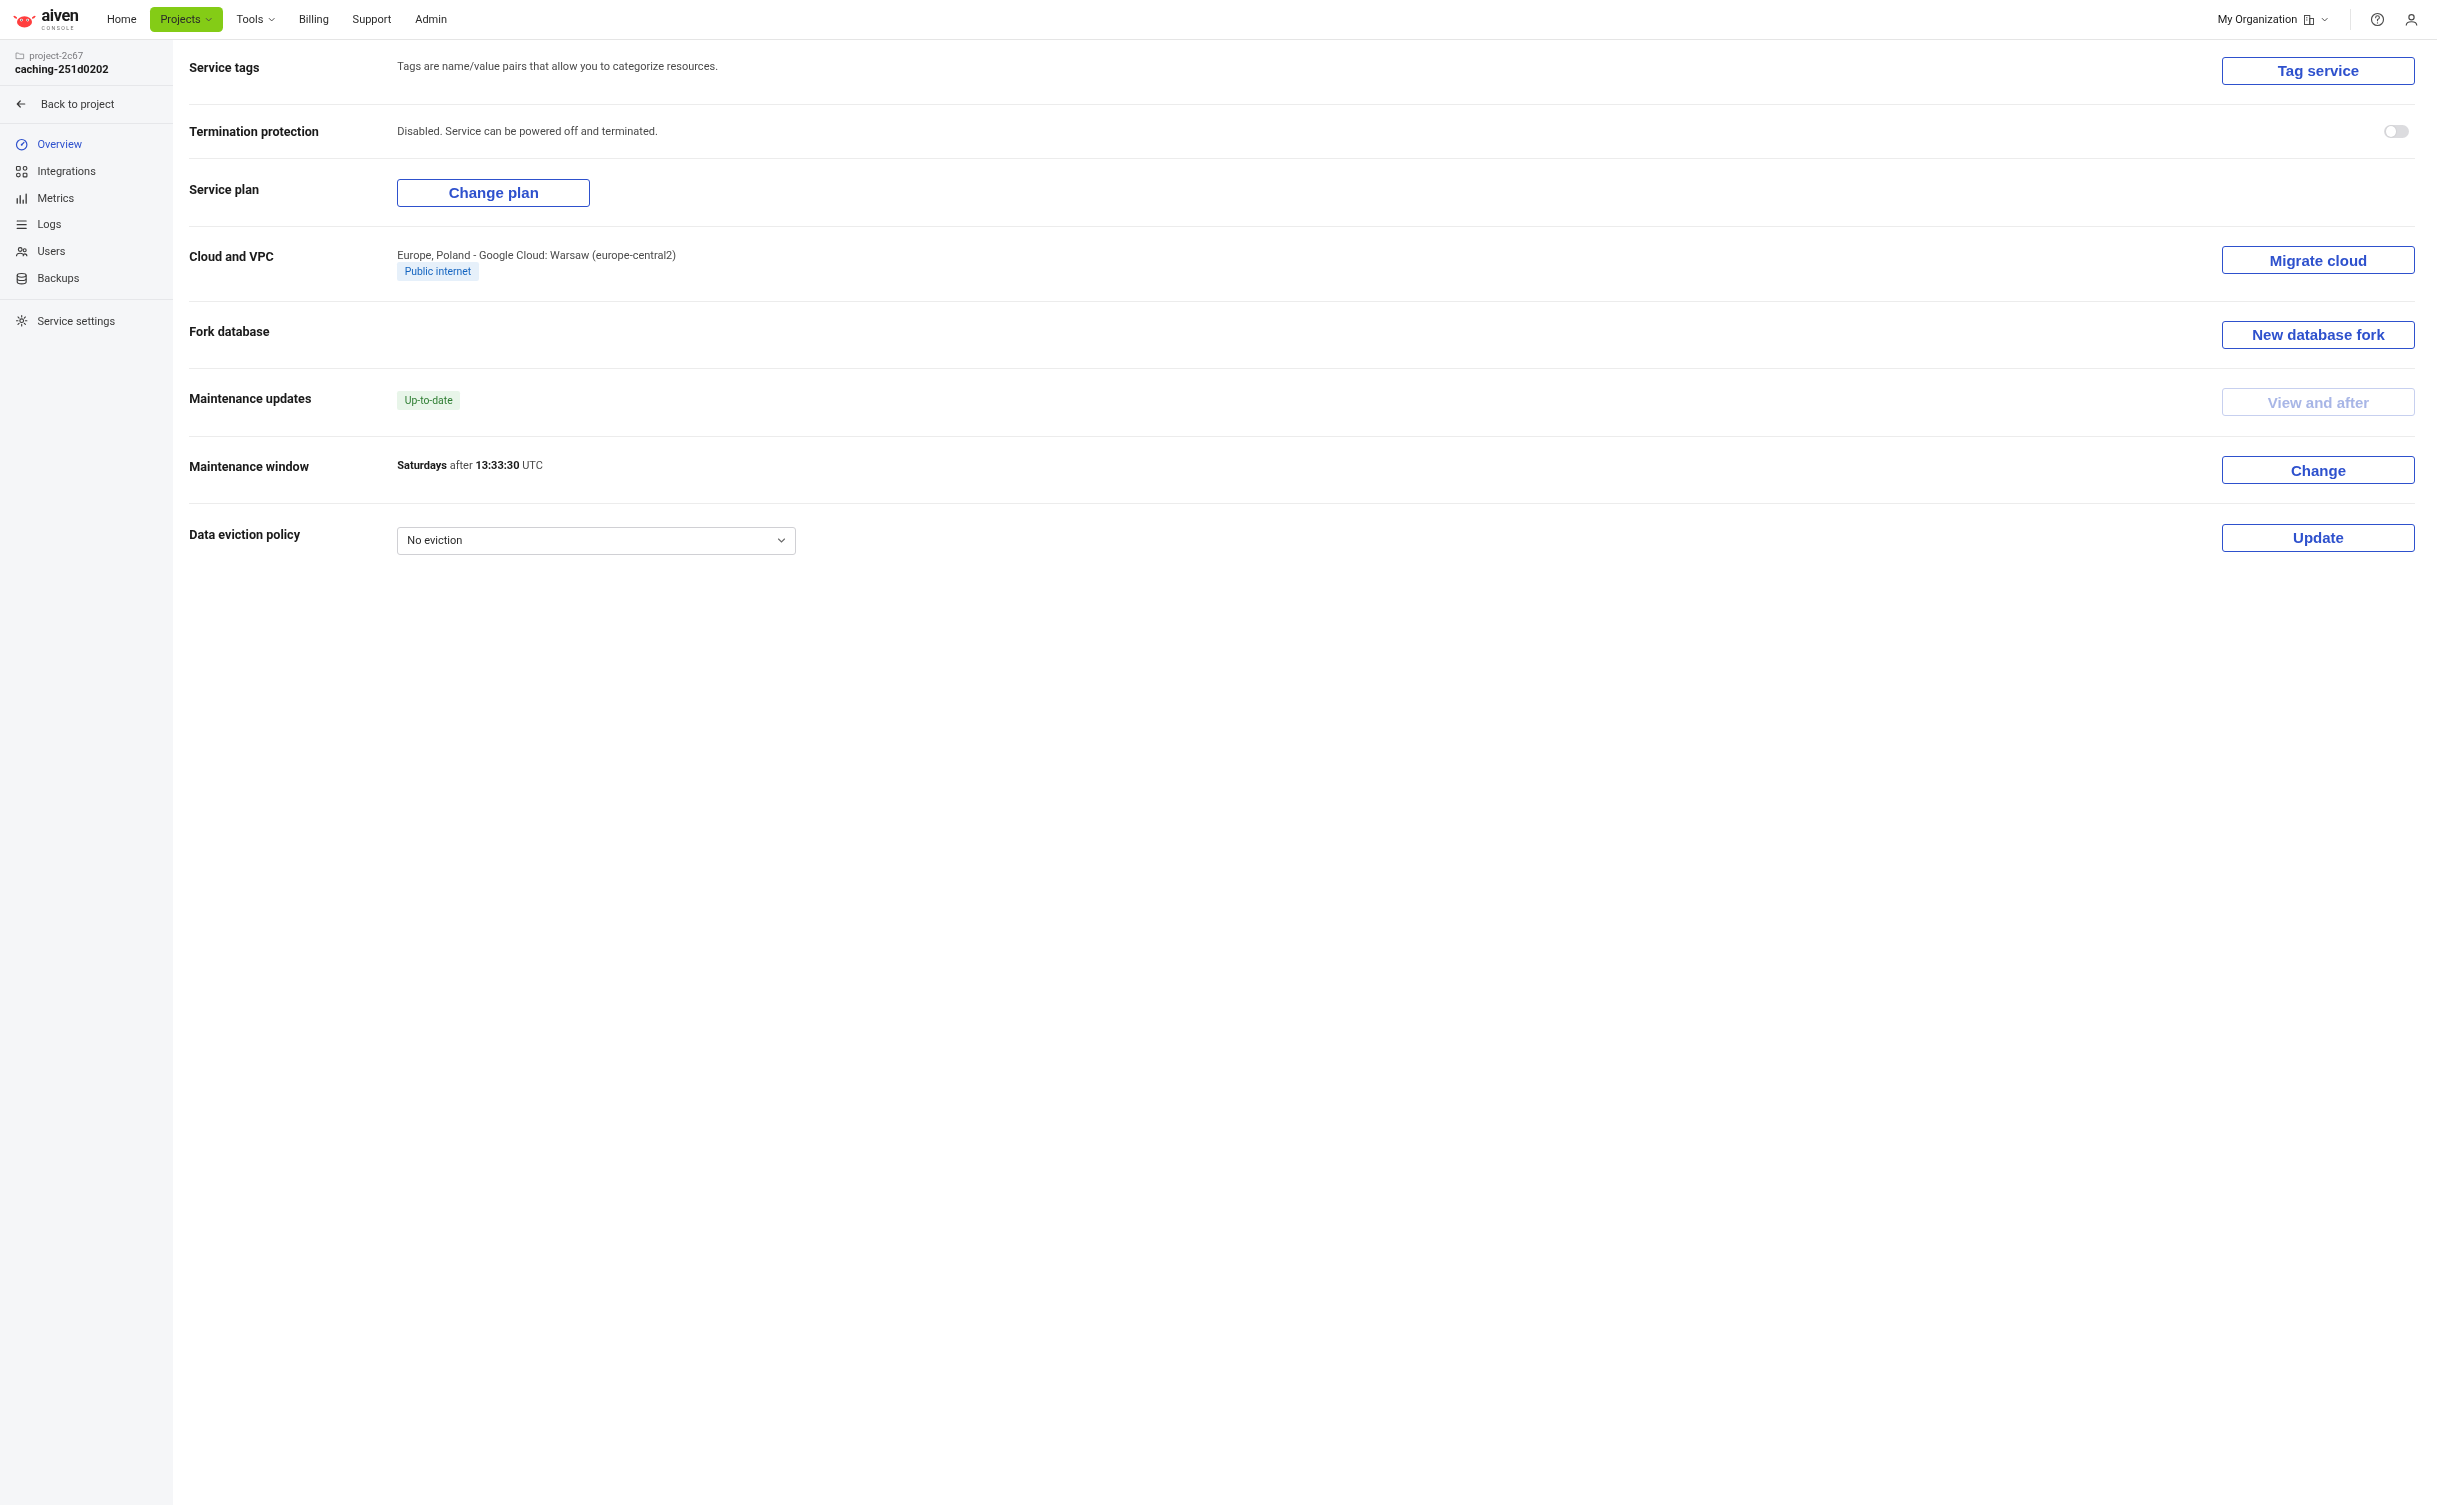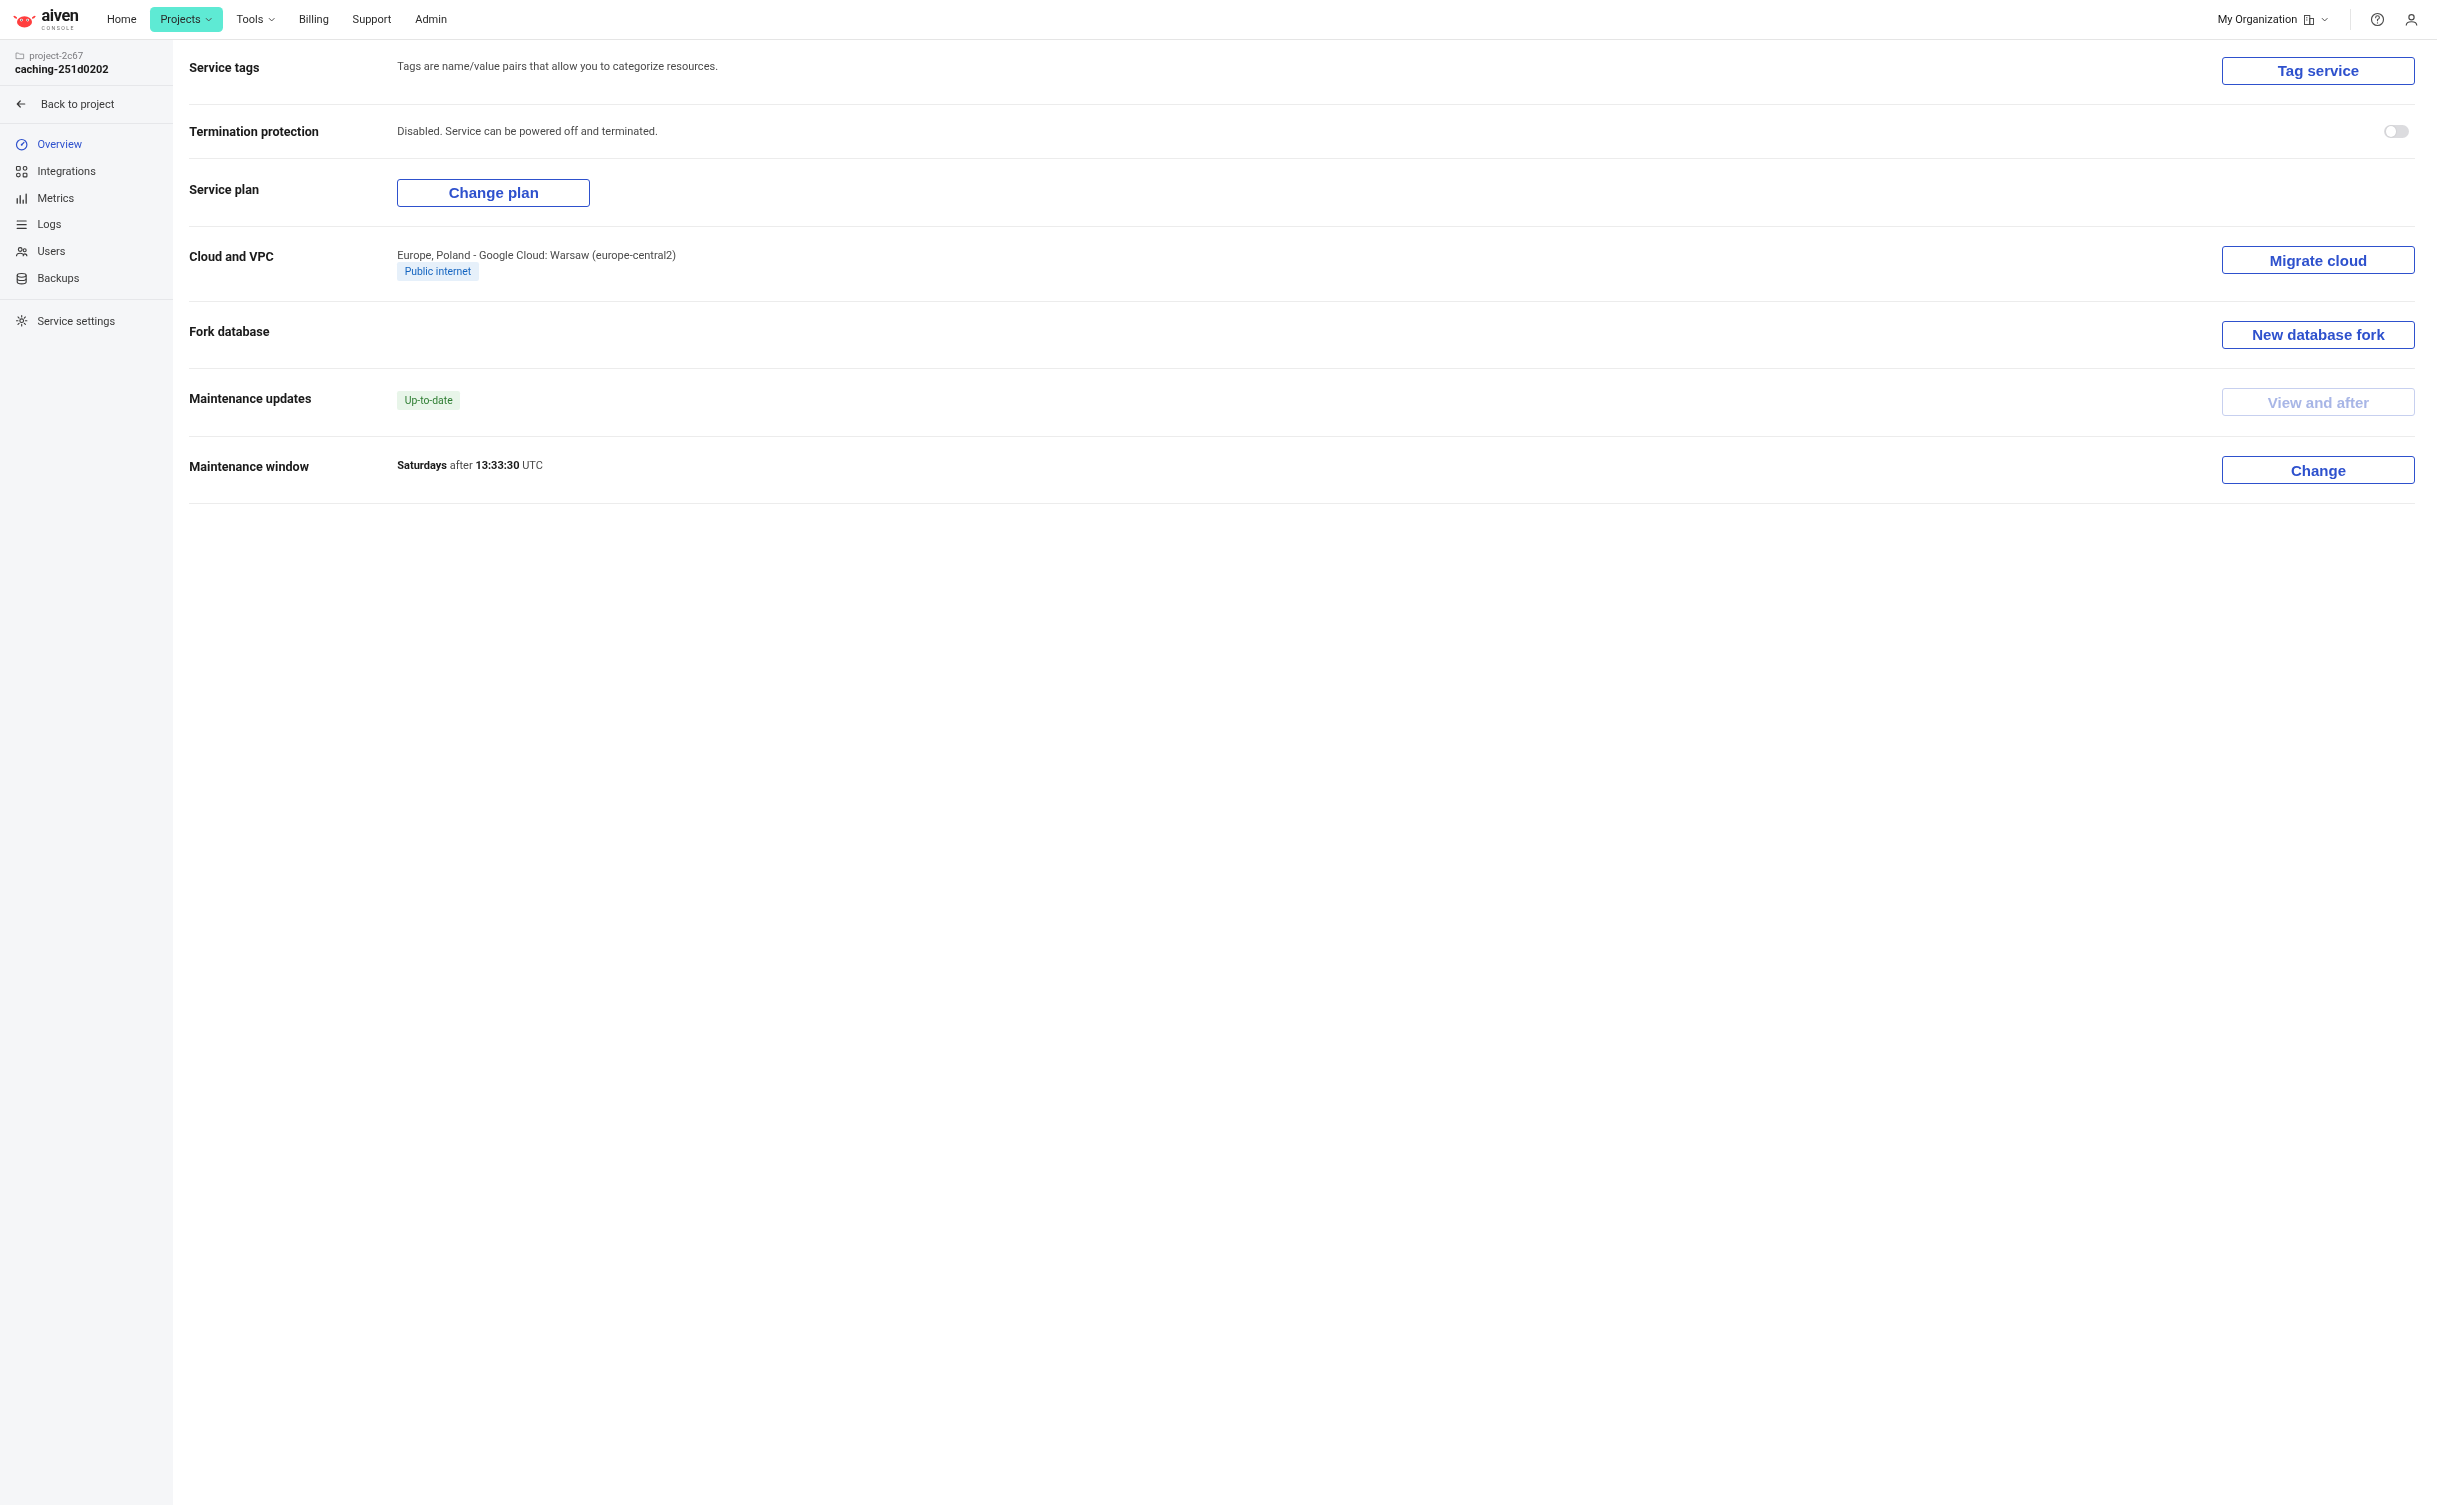--- a/index.html
+++ b/index.html
@@ -8,21 +8,21 @@
 
 .topnav { display: flex; align-items: center; height: 40px; border-bottom: 0.7px solid #e5e5e5; padding: 0 12px; }
 .logo { display: flex; align-items: center; gap: 4.5px; margin-right: 18px; }
 .logo-icon { width: 25px; height: 18px; }
 .logo-text { display: flex; flex-direction: column; line-height: 1; }
 .logo-word { font-size: 16.3px; font-weight: 700; letter-spacing: -0.4px; color: #1a1a1a; }
 .logo-sub { font-size: 5.2px; letter-spacing: 1.5px; color: #6b6b6b; margin-top: 1.5px; }
 
 .nav-items { display: flex; gap: 3px; align-items: center; }
 .nav-item { padding: 6px 10.4px; border-radius: 4.5px; color: #2a2a2a; text-decoration: none; font-size: 11px; display: inline-flex; align-items: center; gap: 4.5px; cursor: pointer; }
-.nav-item.active { background: #5eead4; }
+.nav-item.active { background: #84cc16; }
 .chev { width: 7.4px; height: 7.4px; display: inline-block; }
 
 .topnav-right { margin-left: auto; display: flex; align-items: center; gap: 7.4px; }
 .org-picker { display: inline-flex; align-items: center; gap: 6px; padding: 4.5px 7.4px; border-radius: 4.5px; cursor: pointer; font-size: 11px; }
 .vr { width: 0.7px; height: 21px; background: #e5e5e5; margin: 0 6px; }
 .icon-btn { width: 27px; height: 27px; border-radius: 50%; display: inline-flex; align-items: center; justify-content: center; cursor: pointer; }
 
 
 .layout { display: flex; height: calc(100vh - 40px); }
 .sidebar { width: 173px; background: #f5f6f8; display: flex; flex-direction: column; flex-shrink: 0; }
@@ -307,16 +307,32 @@
     <div class="row">
       <div class="row-label">Maintenance window</div>
       <div class="row-body">
         <span class="bold">Saturdays</span><span> after </span><span class="bold">13:33:30</span><span> UTC</span>
       </div>
       <div class="row-action">
         <button class="btn-outline">Change</button>
       </div>
     </div>
 
+    <div class="row" style="border-bottom:none">
+      <div class="row-label">Data eviction policy</div>
+      <div class="row-body">
+        <div class="select">
+          <span class="select-text">No eviction</span>
+          <span>
+            <svg width="9" height="9" viewBox="0 0 12 12">
+                <path d="M2 4 L6 8 L10 4" stroke="#6a6a6a" stroke-width="1.5" fill="none" stroke-linecap="round"></path>
+              </svg>
+          </span>
+        </div>
+      </div>
+      <div class="row-action">
+        <button class="btn-outline">Update</button>
+      </div>
+    </div>
 
   </div>
 </div>
 
 
 </body></html>

